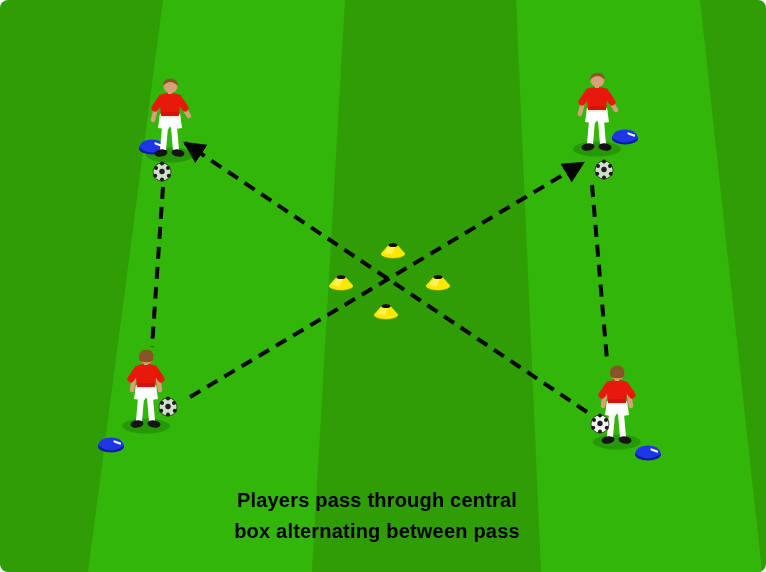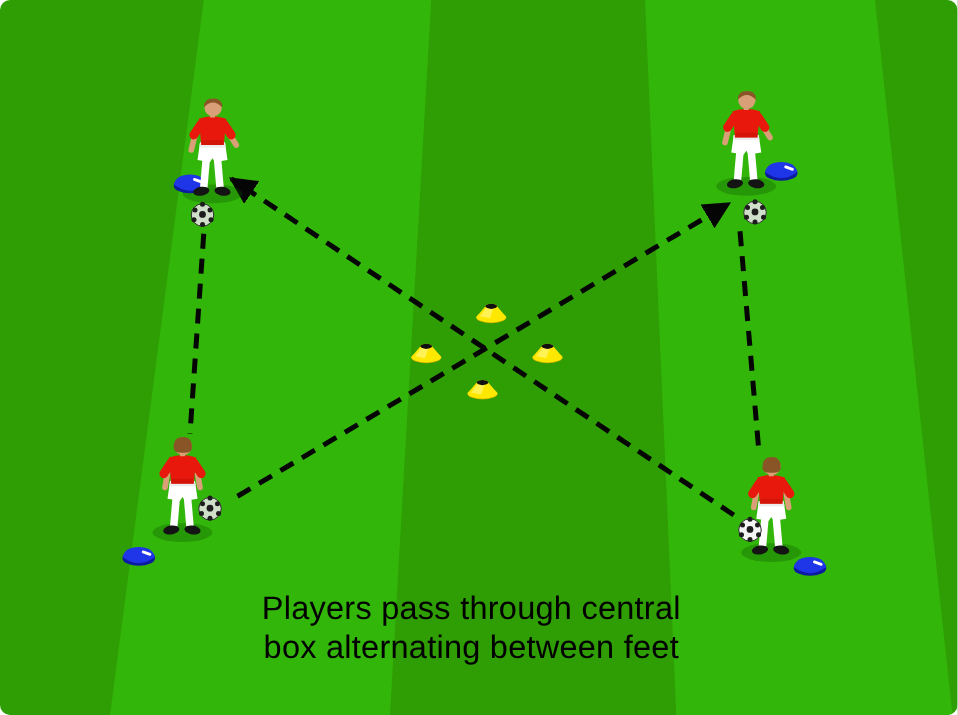--- a/index.html
+++ b/index.html
@@ -1,20 +1,20 @@
 <!DOCTYPE html>
 <html><head>
 <meta charset="utf-8">
 <style>
   html,body{margin:0;padding:0;background:#ffffff;}
   #stage{position:relative;width:766px;height:572px;overflow:hidden;border-radius:8px;
          font-family:"Liberation Sans", sans-serif;}
   #scene{position:absolute;left:0;top:0;}
-  #caption{position:absolute;left:6px;top:471px;width:742px;text-align:center;
-           color:#000;font-weight:normal;font-size:26px;line-height:31px;letter-spacing:.2px;}
+  #caption{position:absolute;left:6px;top:485px;width:742px;text-align:center;
+           color:#000;font-weight:bold;font-size:20px;line-height:31px;letter-spacing:.2px;}
 </style>
 </head>
 <body>
 
 <div id="stage">
   <div id="scene"><svg width="766" height="572" viewBox="0 0 766 572">
         <defs>
           <marker id="arrowhead" viewBox="0 0 10 10" refX="9" refY="5" markerWidth="5.5" markerHeight="5.5" orient="auto-start-reverse">
             <path d="M0 0 L10 5 L0 10 z" fill="#050505"></path>
           </marker>
@@ -97,15 +97,15 @@
         <use href="#player-front" transform="translate(597 151)"></use>
         <use href="#player-back" transform="translate(146 428)"></use>
         <use href="#player-back" transform="translate(617 444)"></use>
         <use href="#ball" transform="translate(162 172)" style="color: rgb(207, 223, 202);"></use>
         <use href="#ball" transform="translate(604 170)" style="color: rgb(207, 223, 202);"></use>
         <use href="#ball" transform="translate(168 407)" style="color: rgb(207, 223, 202);"></use>
         <use href="#ball" transform="translate(600 424)" style="color: rgb(244, 244, 244);"></use>
       </svg></div>
   <div id="caption">
     <div>Players pass through central</div>
-    <div>box alternating between feet</div>
+    <div>box alternating between pass</div>
   </div>
 </div>
 
 </body></html>

